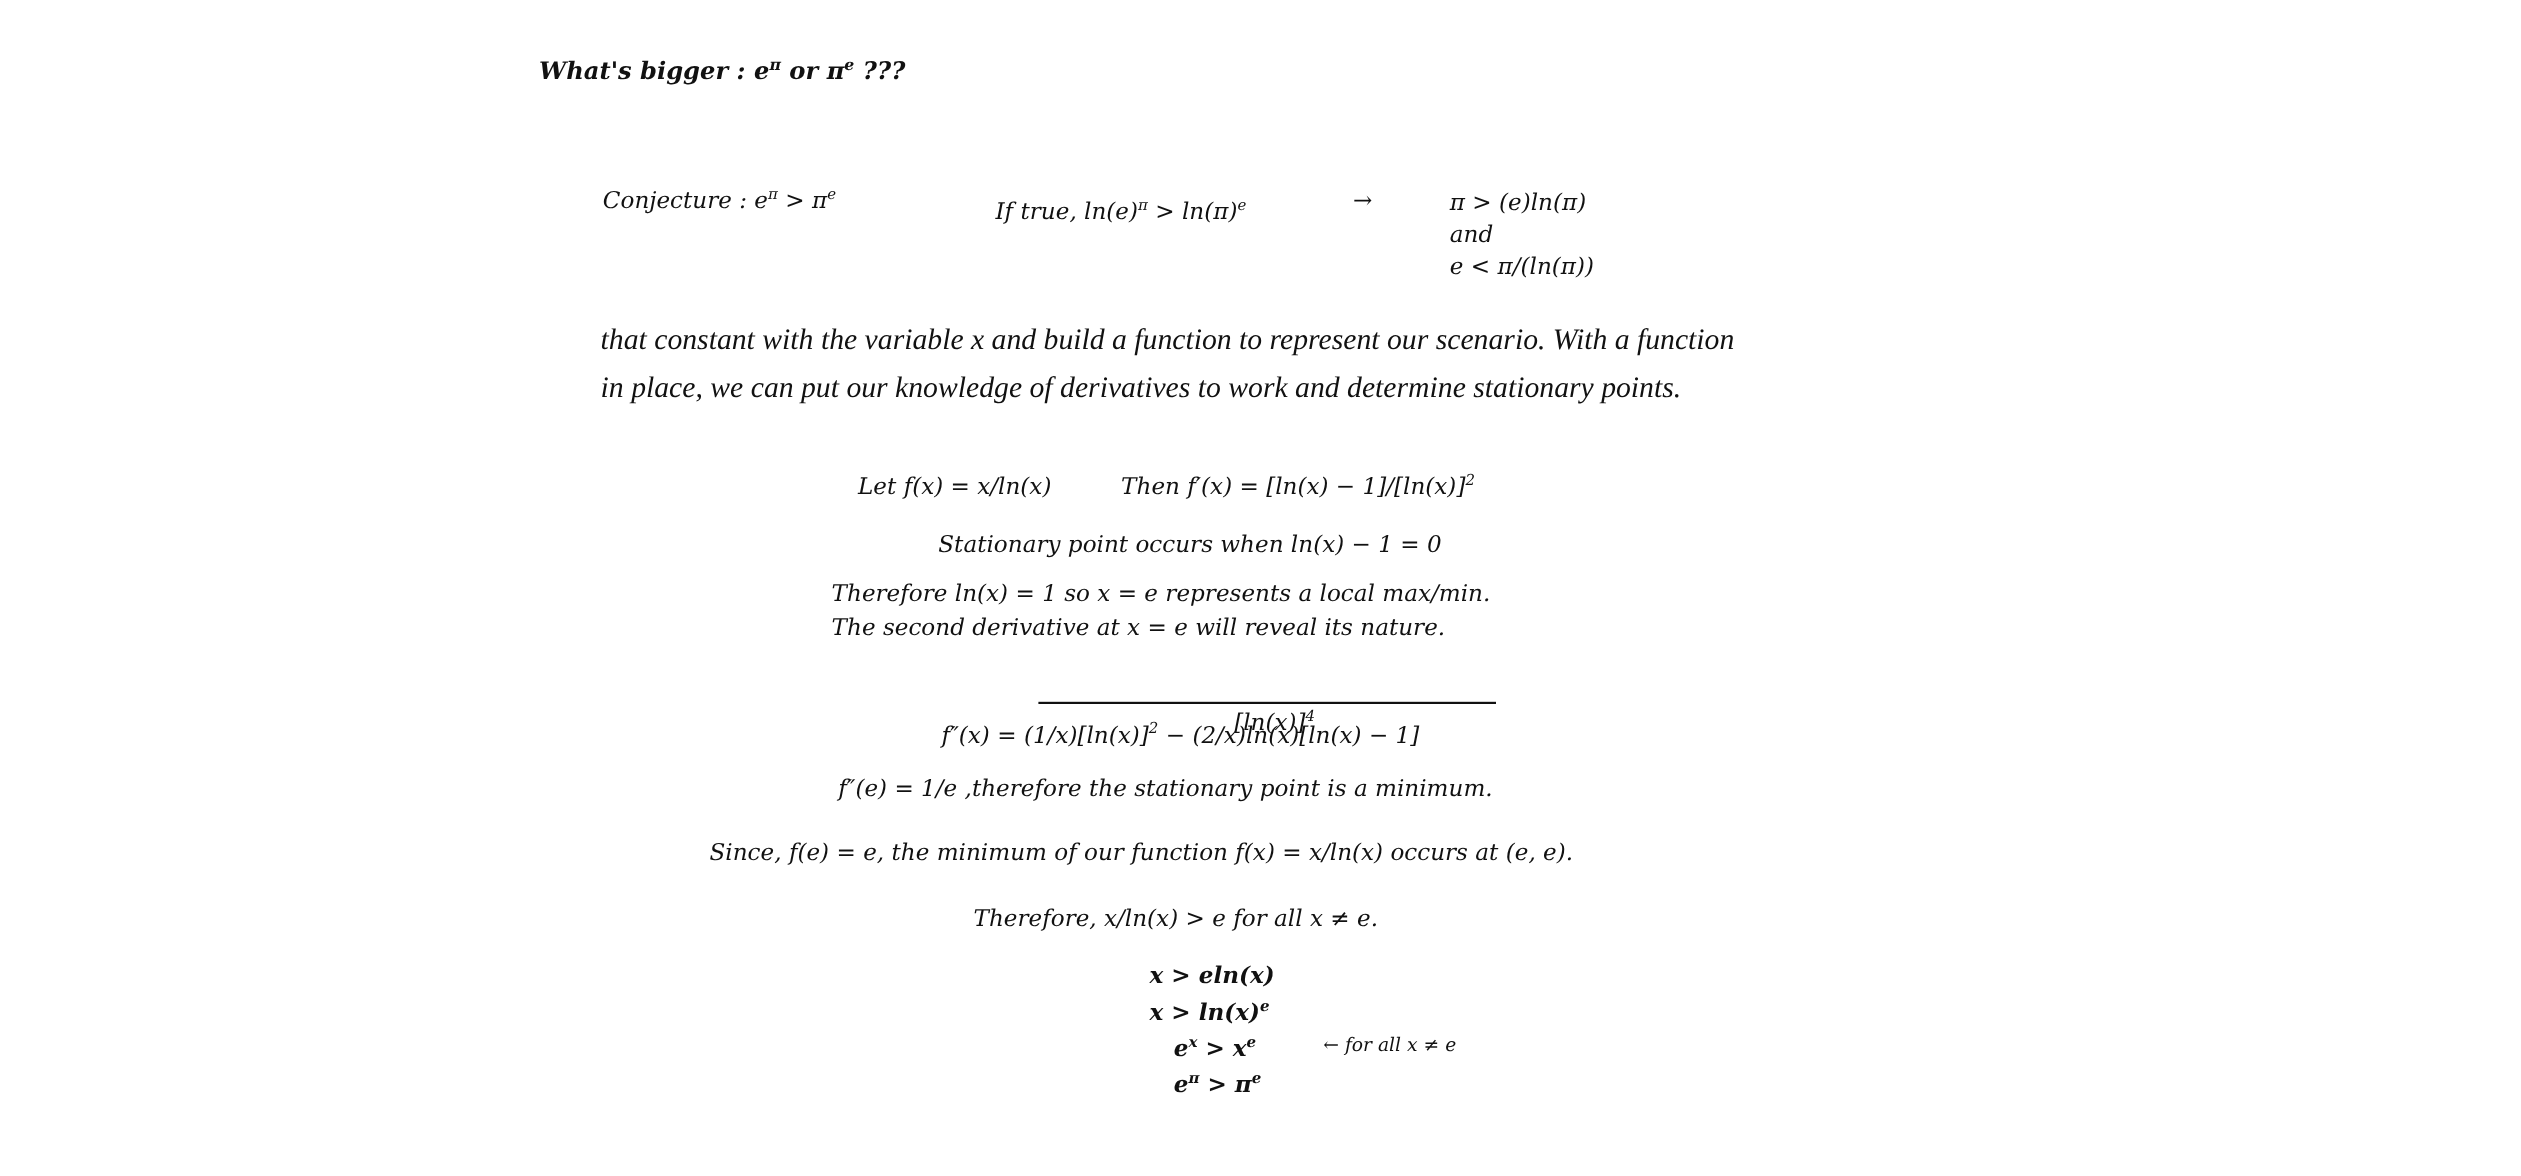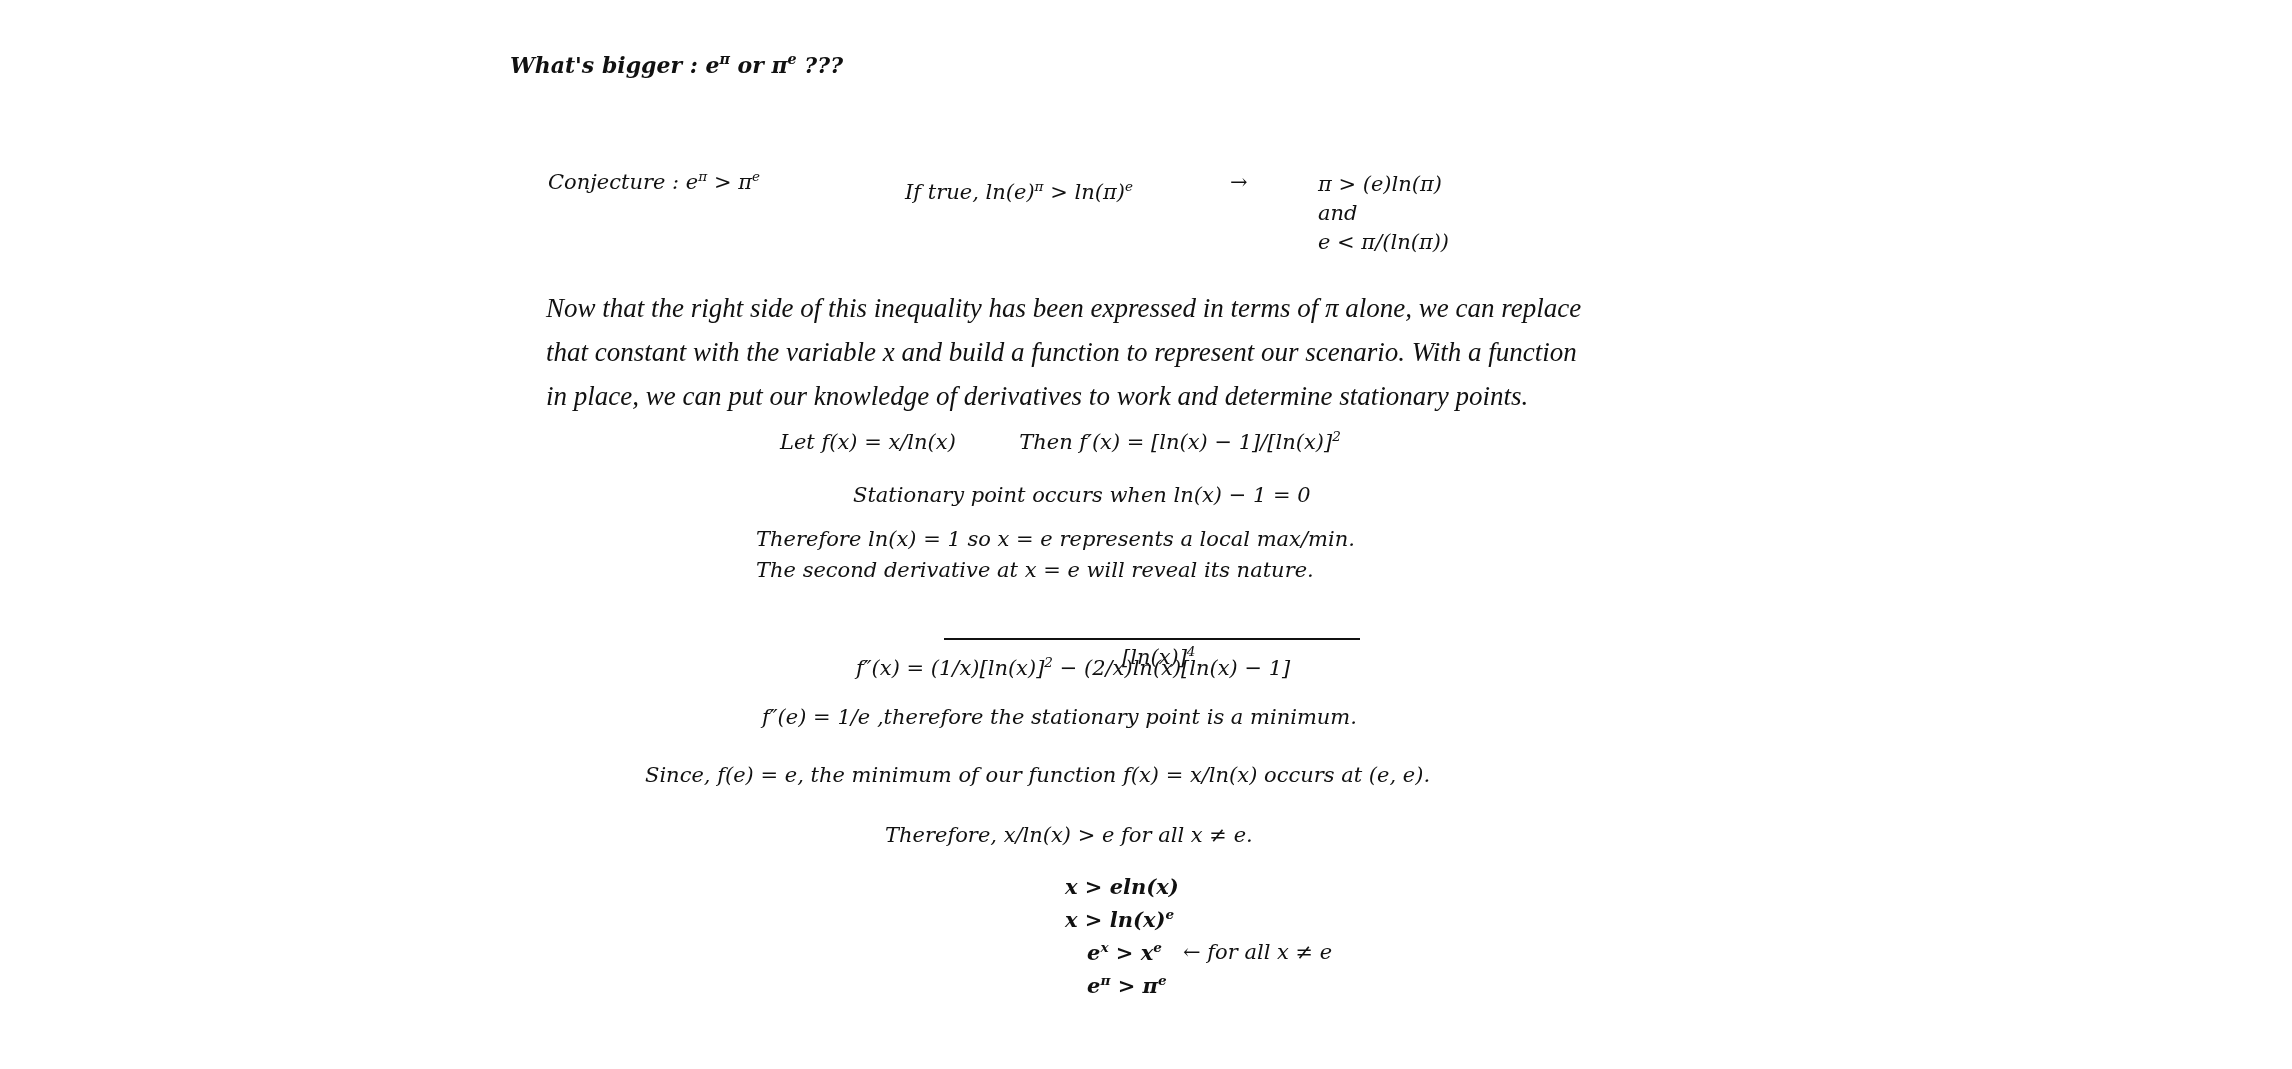--- a/index.html
+++ b/index.html
@@ -1,24 +1,24 @@
 <!DOCTYPE html>
 <html><head>
 <meta charset="utf-8">
 <style>
   html, body { margin: 0; padding: 0; background: #ffffff; }
   body { width: 2292px; height: 1069px; position: relative; overflow: hidden;
          font-family: "DejaVu Serif", "Liberation Serif", serif; color: #111; }
   .abs { position: absolute; white-space: nowrap; }
   .m { font-style: italic; font-size: 21px; }
-  .bold { font-weight: bold; margin-left: 20px; }
+  .bold { font-weight: bold; }
   .prose { font-family: "Liberation Serif", serif; font-style: italic; font-size: 27px; line-height: 44px; }
   sup { font-size: 0.65em; vertical-align: 0.6em; line-height: 0; }
   .frac-line { position: absolute; height: 2px; background: #111; }
-  .small { font-size: 21px; }
+  .small { font-size: 17px; margin-left: 20px; }
 </style>
 </head>
 <body>
 
 <div class="abs m bold" style="left:490px;top:52px;font-size:22px;">
   <span>What's bigger :  e</span><sup>π</sup><span>  or  π</span><sup>e</sup><span>  ???</span>
 </div>
 
 <div class="abs m" style="left:548px;top:170px;">
   <span>Conjecture :   e</span><sup>π</sup><span> &gt; π</span><sup>e</sup>
@@ -30,21 +30,20 @@
 
 <div class="abs m" style="left:1230px;top:170px;">→</div>
 
 <div class="abs m" style="left:1318px;top:170px;line-height:29px;">
   <div>π &gt; (e)ln(π)</div>
   <div>and</div>
   <div>e &lt; π/(ln(π))</div>
 </div>
 
 <div class="abs prose" style="left:546px;top:286px;">
-  <div>Now that the right side of this inequality has been expressed in terms of π alone, we can replace</div>
   <div>that constant with the variable  x  and build a function to represent our scenario. With a function</div>
   <div>in place, we can put our knowledge of derivatives to work and determine stationary points.</div>
 </div>
 
 <div class="abs m" style="left:780px;top:430px;">
   <span>Let  f(x) = x/ln(x)</span>
   <span style="display:inline-block;width:50px;"></span>
   <span>Then   f′(x) = [ln(x) − 1]/[ln(x)]</span><sup>2</sup>
 </div>
 

